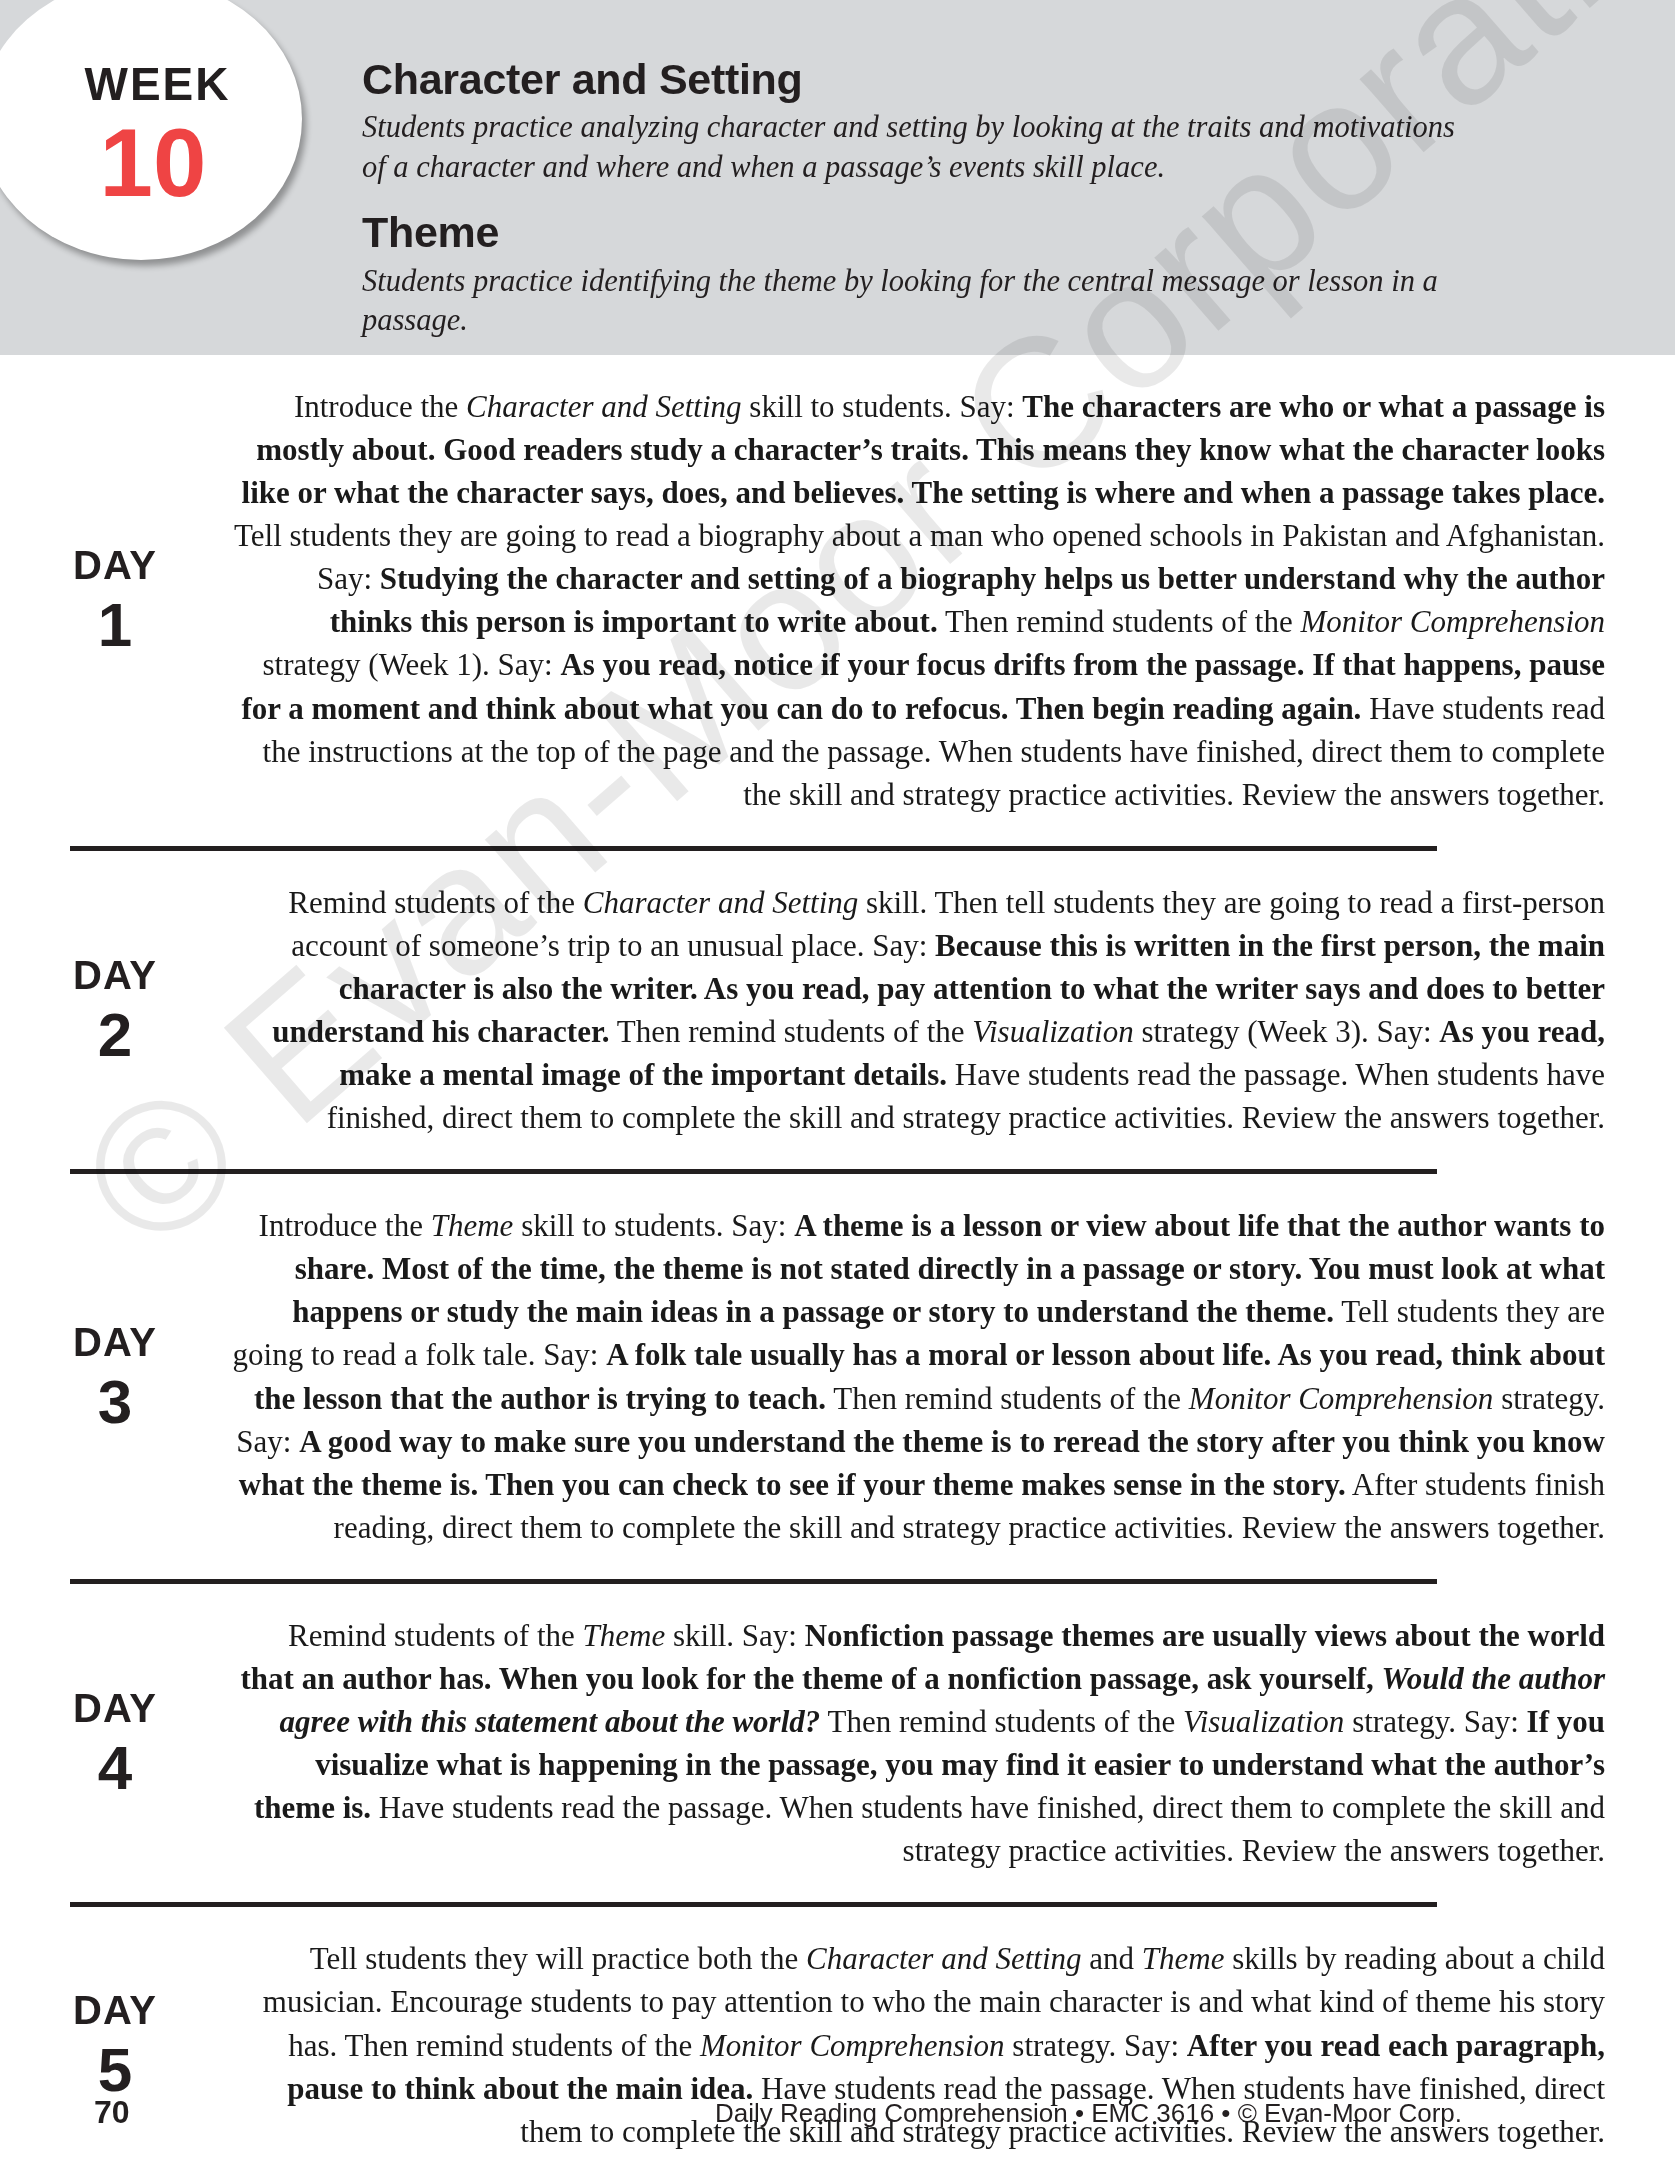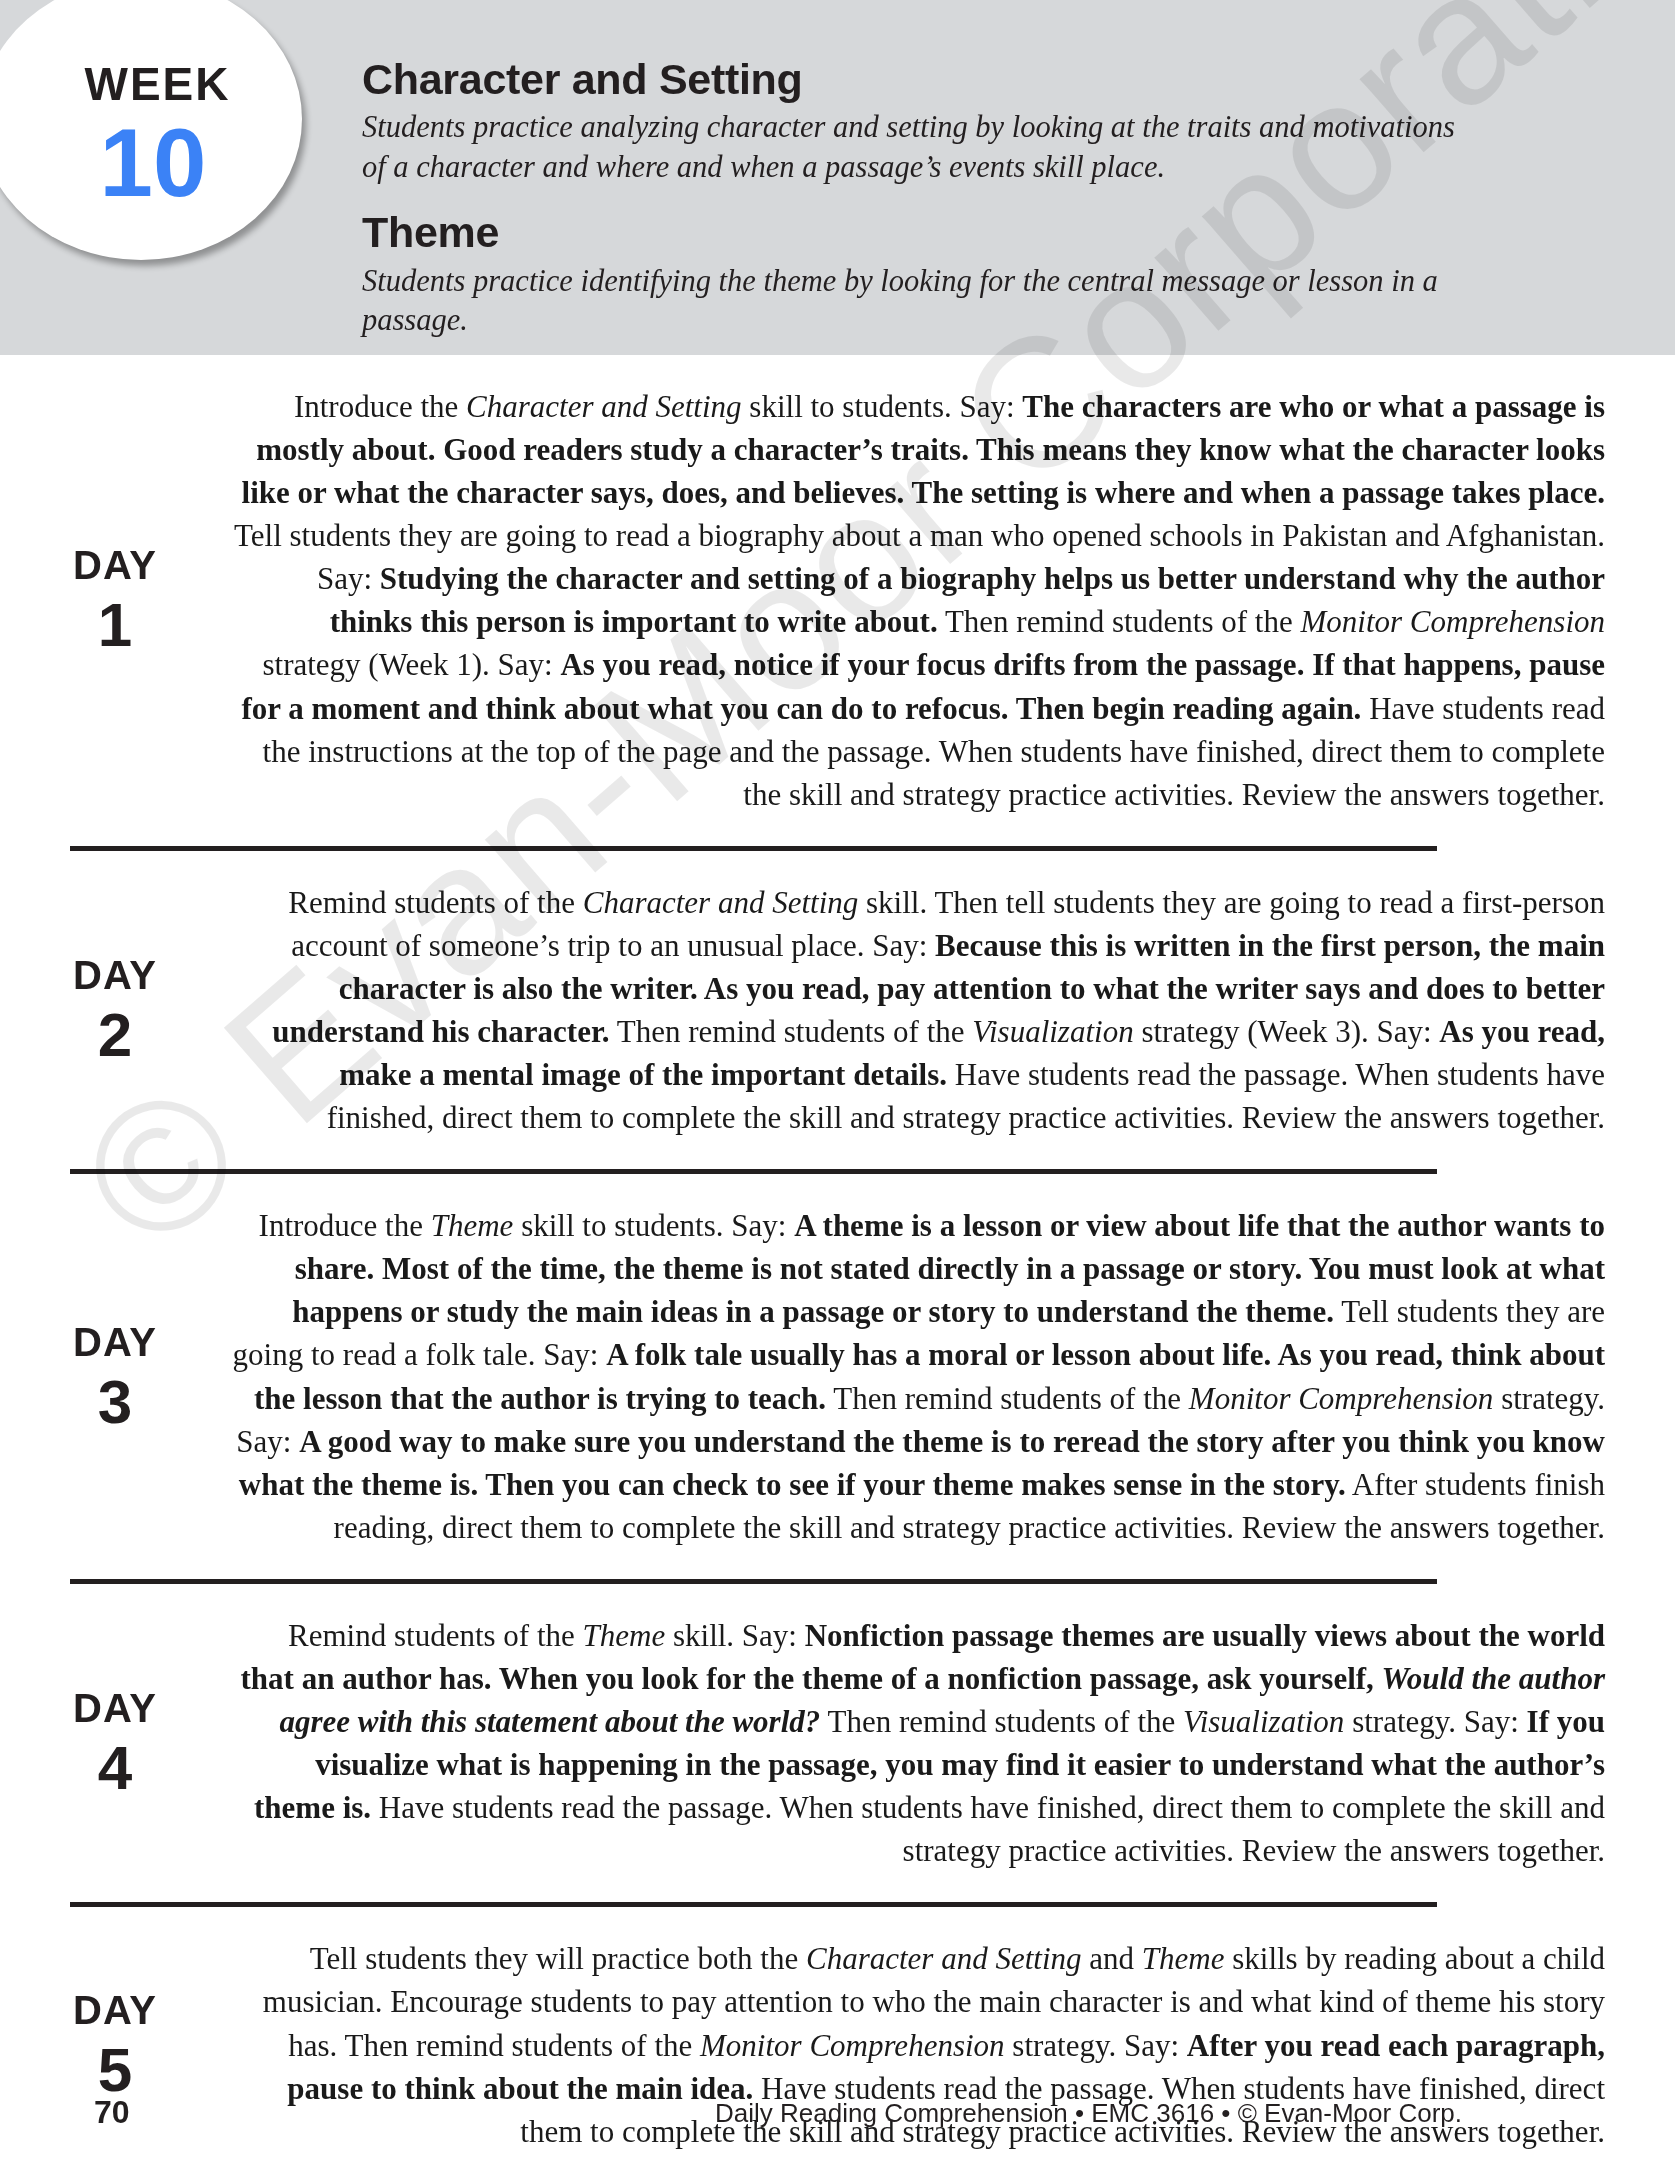--- a/index.html
+++ b/index.html
@@ -77,21 +77,21 @@
     letter-spacing: 2px;
     color: #231f20;
     margin-top: 30px;
     margin-left: 33px;
   }
   .week-badge .week-num {
     font-family: "Liberation Sans", sans-serif;
     font-weight: bold;
     font-size: 96px;
     line-height: 1;
-    color: #3b82f6;
+    color: #ef4444;
     margin-top: 4px;
     margin-left: 24px;
   }
 
   .header-content {
     position: absolute;
     left: 362px;
     top: 56px;
     width: 1120px;
     z-index: 4;

